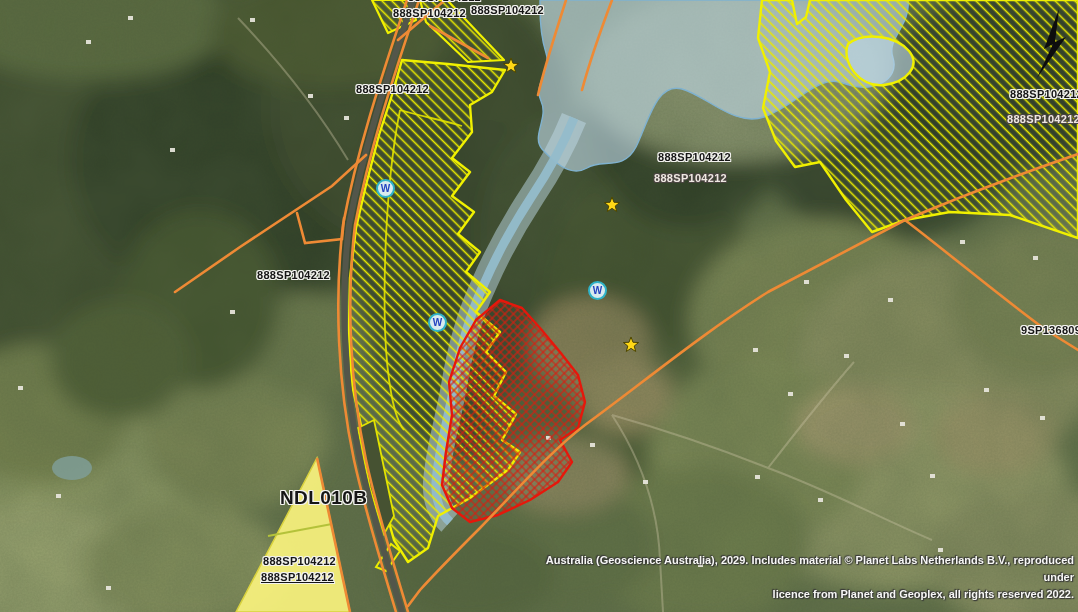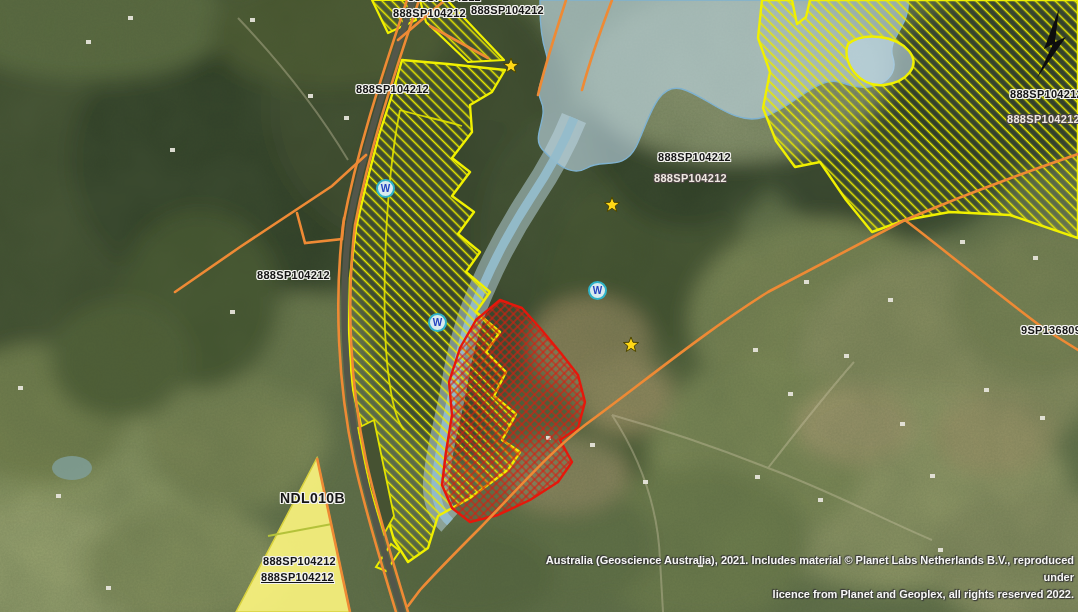--- a/index.html
+++ b/index.html
@@ -13,21 +13,21 @@
     letter-spacing:.3px;white-space:nowrap;line-height:12px;
     text-shadow:-1px -1px 0 #f2f2ee,1px -1px 0 #f2f2ee,-1px 1px 0 #f2f2ee,
                 1px 1px 0 #f2f2ee,0 1px 0 #f2f2ee,0 -1px 0 #f2f2ee,
                 1px 0 0 #f2f2ee,-1px 0 0 #f2f2ee;
   }
   .lbl.light{
     color:#efe8e2;
     text-shadow:-1px -1px 0 #4a4440,1px -1px 0 #4a4440,-1px 1px 0 #4a4440,
                 1px 1px 0 #4a4440,0 1px 0 #4a4440,0 -1px 0 #4a4440;
   }
-  .lbl.big{font-size:14px;letter-spacing:.4px;}
+  .lbl.big{font-size:19px;letter-spacing:.4px;}
   .lbl.ul{text-decoration:underline;}
   .wmarker{
     position:absolute;width:15px;height:15px;border-radius:50%;
     background:#d9eaee;border:2px solid #2fb3c9;color:#2443c0;
     font-size:10px;font-weight:bold;text-align:center;line-height:15px;
     box-sizing:content-box;
   }
   #attribution{
     position:absolute;right:4px;top:552px;width:560px;text-align:right;
     font-size:11px;line-height:17px;color:#f7f7f5;font-weight:bold;
@@ -210,17 +210,17 @@
   <div class="lbl light" style="left:654px;top:172px;">888SP104212</div>
   <div class="lbl" style="left:1010px;top:88px;">888SP104212</div>
   <div class="lbl light" style="left:1007px;top:113px;">888SP104212</div>
   <div class="lbl" style="left:257px;top:269px;">888SP104212</div>
   <div class="lbl" style="left:1021px;top:324px;">9SP136809</div>
   <div class="lbl" style="left:263px;top:555px;">888SP104212</div>
   <div class="lbl ul" style="left:261px;top:571px;">888SP104212</div>
   <div class="lbl big" style="left:280px;top:492px;">NDL010B</div>
 
   <div id="attribution">
-    <div>Australia (Geoscience Australia), 2021.  Includes material © Planet Labs Netherlands B.V., reproduced under</div>
+    <div>Australia (Geoscience Australia), 2029.  Includes material © Planet Labs Netherlands B.V., reproduced under</div>
     <div>licence from Planet and Geoplex, all rights reserved 2022.</div>
   </div>
 
 </div>
 
 </body></html>

